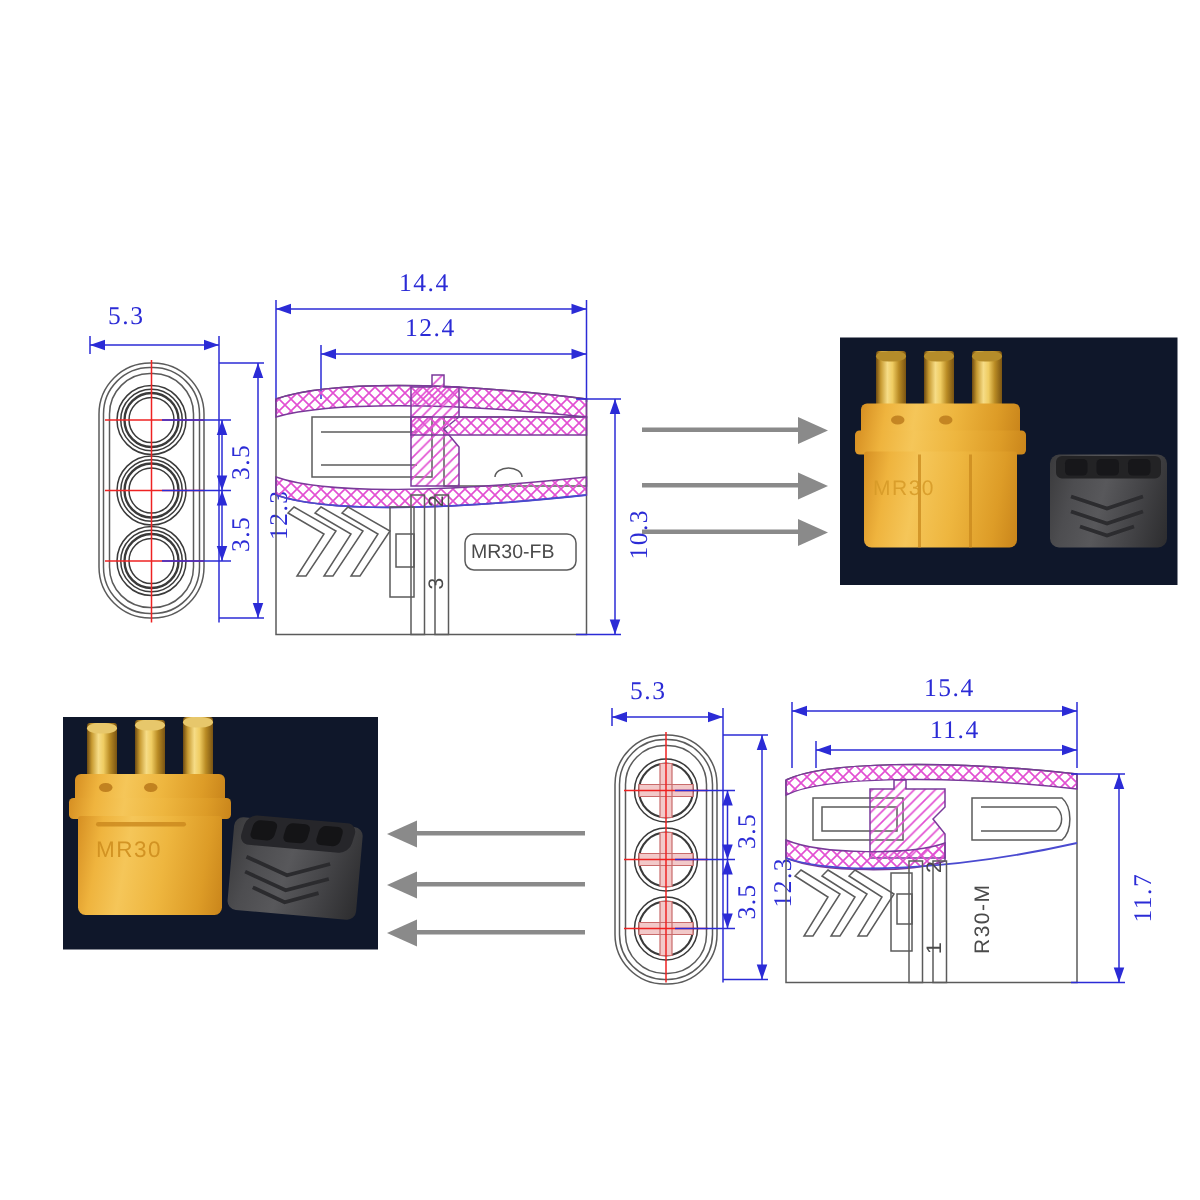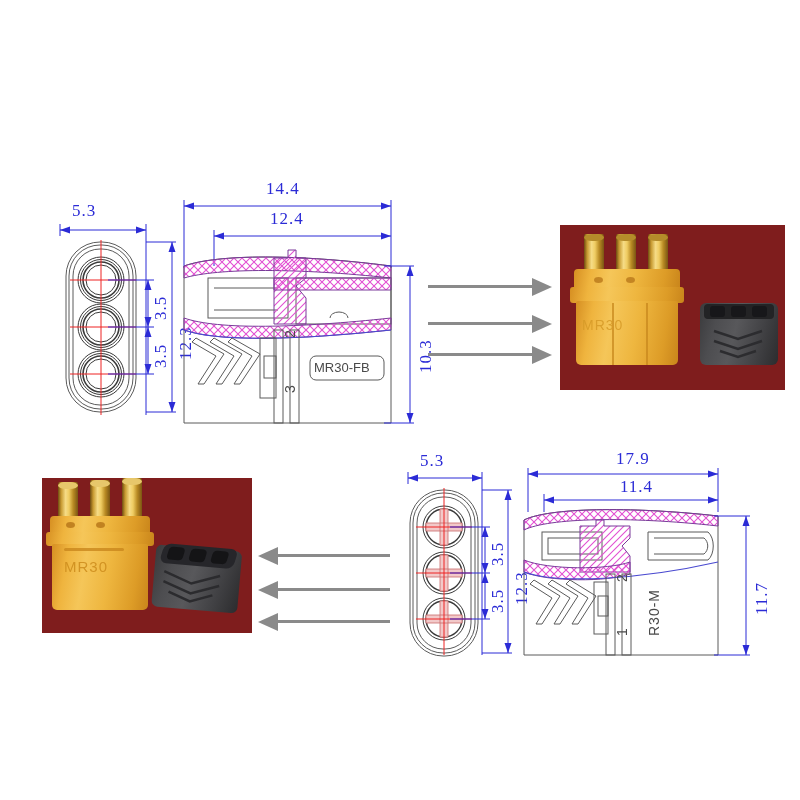--- a/index.html
+++ b/index.html
@@ -11,21 +11,21 @@
   
   .dim{color:#2b2bd6;font-family:"Liberation Serif",serif;font-size:17px;
        letter-spacing:1px;white-space:nowrap;line-height:1;}
   .dim.v{transform-origin:0 0;}
 
   
   .plabel{font-family:"Liberation Sans",sans-serif;font-size:37px;color:#252525;
           white-space:nowrap;letter-spacing:0px;}
 
   
-  .photo{overflow:hidden;background:#7f1d1d;}
+  .photo{overflow:hidden;background:#0f172a;}
 
   .body-yellow{
     background:linear-gradient(100deg,#d68f22 0%,#efb43e 16%,#f5c659 34%,
                #eeb63f 58%,#dd9c27 84%,#c9851b 100%);
     border-radius:3px;
   }
   .pin-gold{
     background:linear-gradient(90deg,#6e4a10 0%,#c79a31 16%,#f6dc86 38%,
                #efcc62 55%,#b98b24 76%,#7a5412 100%);
     border-radius:2px 2px 1px 1px;
@@ -390,21 +390,21 @@
       <polygon points="110,203 106.5,193 113.5,193" fill="#2b2bd6"></polygon>
     </svg>
 
     <div class="abs dim v" style="left:91px;top:116px;transform-origin:0 0;transform:rotate(-90deg);">3.5</div>
     <div class="abs dim v" style="left:91px;top:163px;transform-origin:0 0;transform:rotate(-90deg);">3.5</div>
     <div class="abs dim v" style="left:115px;top:155px;transform-origin:0 0;transform:rotate(-90deg);">12.3</div>
   </div>
 
   <div class="abs" style="left:518px;top:450px;width:270px;height:215px;">
 
-    <div class="abs dim" style="left:98px;top:0px;">17.9</div>
+    <div class="abs dim" style="left:98px;top:0px;">15.4</div>
     <div class="abs dim" style="left:102px;top:28px;">11.4</div>
 
     <svg width="270" height="215" viewBox="0 0 270 215">
 
       <defs>
         <pattern id="hatchM" width="7" height="7" patternUnits="userSpaceOnUse">
           <path d="M0,7 l7,-7 M-1,1 l2,-2 M6,8 l2,-2" stroke="#e24fd2" stroke-width="1.1"></path>
         </pattern>
         <pattern id="xhatchM" width="8" height="8" patternUnits="userSpaceOnUse">
           <path d="M0,8 l8,-8 M0,0 l8,8" stroke="#e24fd2" stroke-width="1.1"></path>

